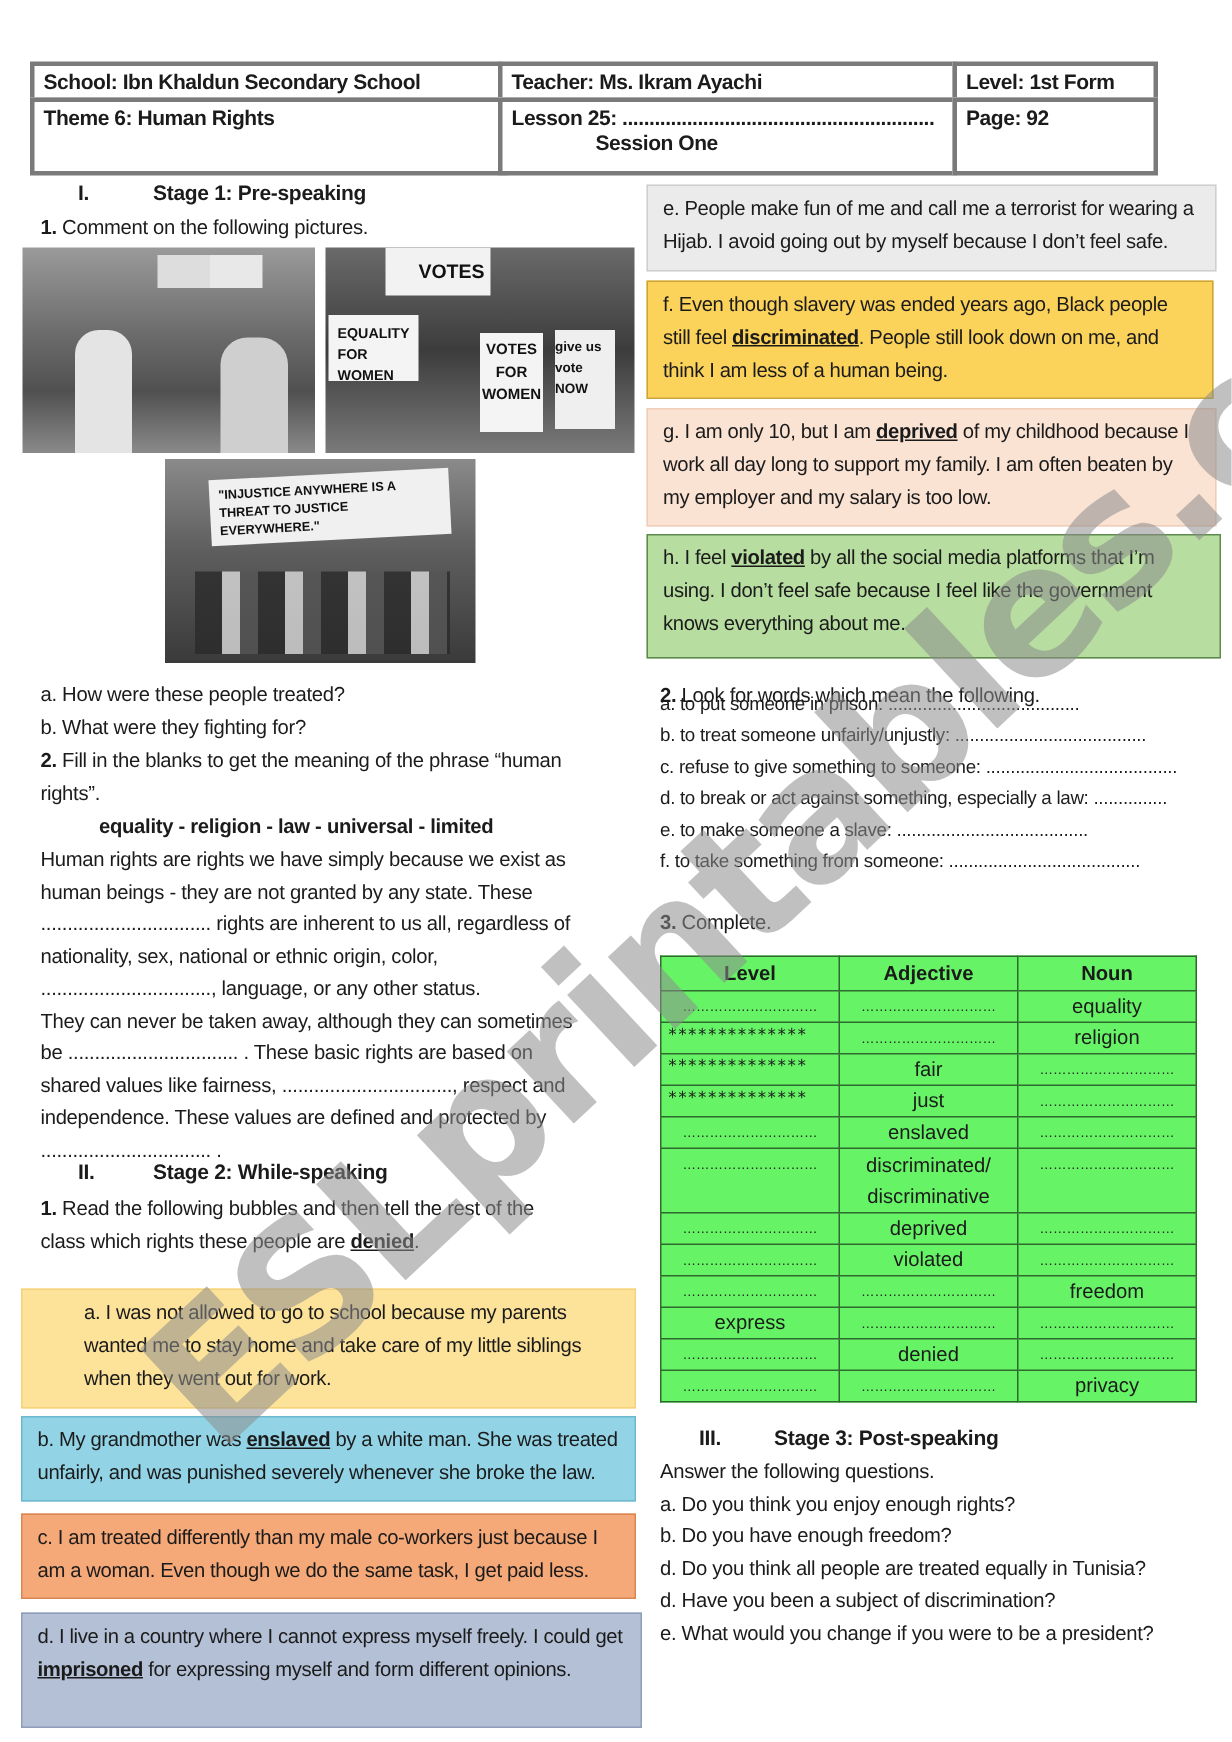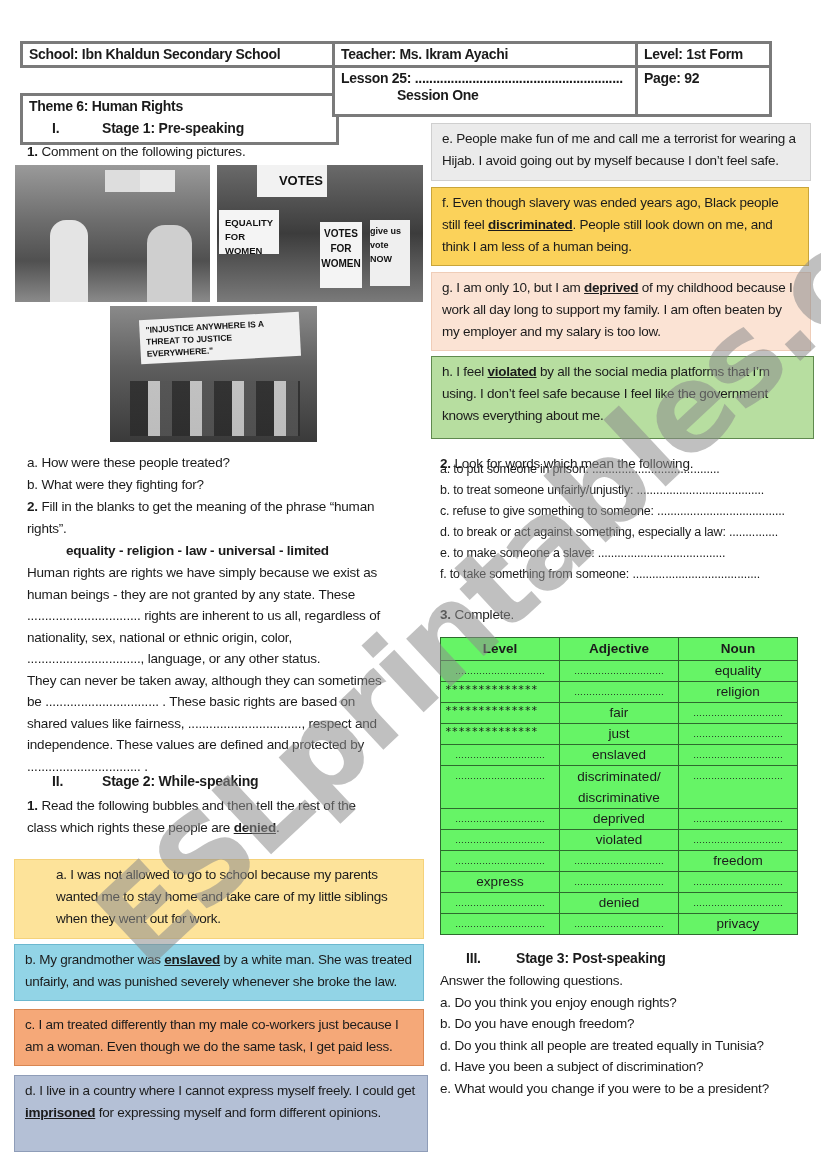--- a/index.html
+++ b/index.html
@@ -44,21 +44,21 @@
     font-family: "DejaVu Sans", sans-serif; letter-spacing: -4px;
   }
 </style>
 </head>
 <body>
 
 <div class="hdr">
   <div class="hcell" style="left:0;top:0;width:315px;height:27px;"><span>School: Ibn Khaldun Secondary School</span></div>
   <div class="hcell" style="left:312px;top:0;width:306px;height:27px;"><span>Teacher: Ms. Ikram Ayachi</span></div>
   <div class="hcell" style="left:615px;top:0;width:137px;height:27px;"><span>Level: 1st Form</span></div>
-  <div class="hcell" style="left:0;top:24px;width:319px;height:52px;margin-top:28px;"><span>Theme 6: Human Rights</span></div>
+  <div class="hcell" style="left:0;top:24px;width:319px;height:52px;"><span>Theme 6: Human Rights</span></div>
   <div class="hcell" style="left:312px;top:24px;width:306px;height:52px;">
     <div style="white-space:nowrap;overflow:hidden;">Lesson 25: ..........................................................</div>
     <div style="padding-left:56px;margin-top:1px;">Session One</div>
   </div>
   <div class="hcell" style="left:615px;top:24px;width:137px;height:52px;"><span>Page: 92</span></div>
 </div>
 
 <div class="section-head" style="left:52px;top:120px;">
   <span class="num">I.</span><span>Stage 1: Pre-speaking</span>
 </div>

